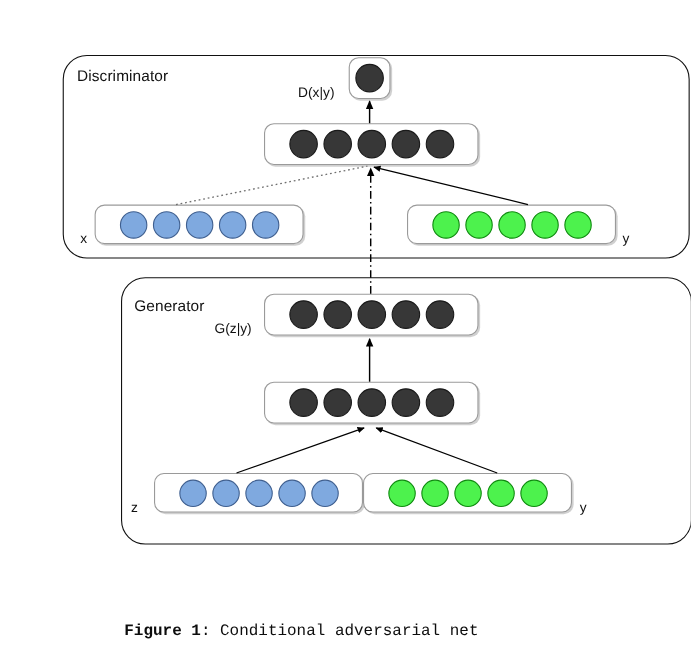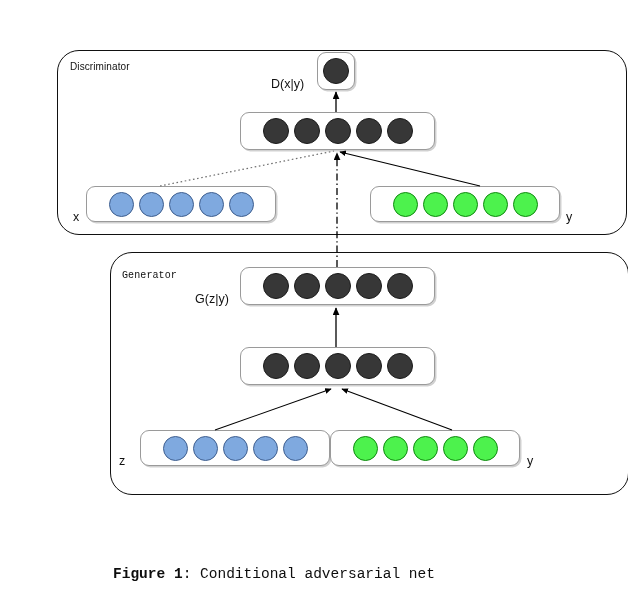--- a/index.html
+++ b/index.html
@@ -48,27 +48,27 @@
     height: 185px;
   }
   #panel-generator {
     left: 110px;
     top: 252px;
     width: 519px;
     height: 243px;
   }
   .panel-title {
     position: absolute;
-    font-size: 10px;
+    font-size: 14px;
     color: #111111;
     white-space: nowrap;
     letter-spacing: 0.1px;
   }
   #title-discriminator { left: 70px; top: 61px; }
-  #title-generator     { left: 122px; top: 270px; font-family: Liberation Mono, monospace; }
+  #title-generator     { left: 122px; top: 270px; }
 
   
   .layer-box {
     position: absolute;
     border: 1px solid #9a9a9a;
     border-radius: 9px;
     background: #ffffff;
     box-sizing: border-box;
     display: flex;
     align-items: center;

